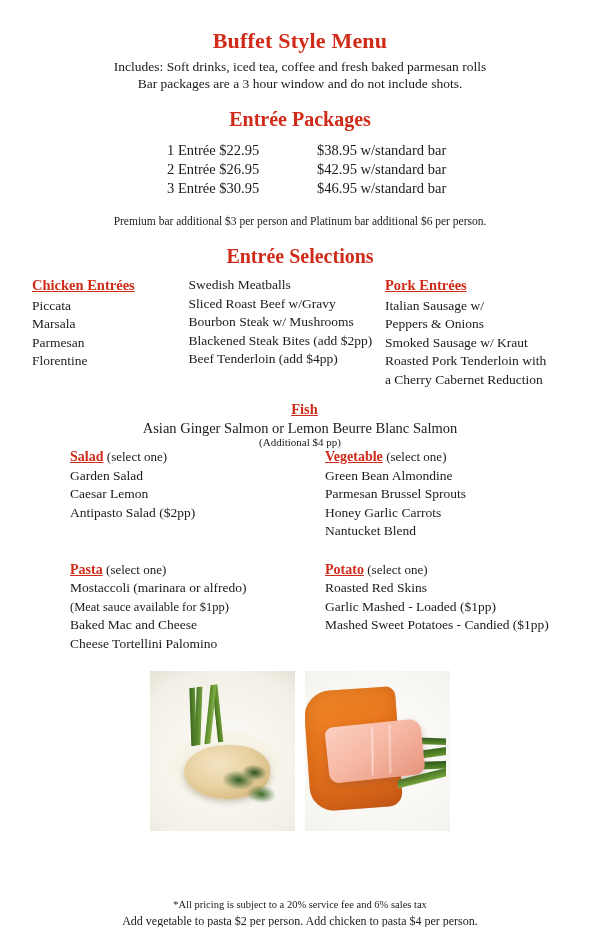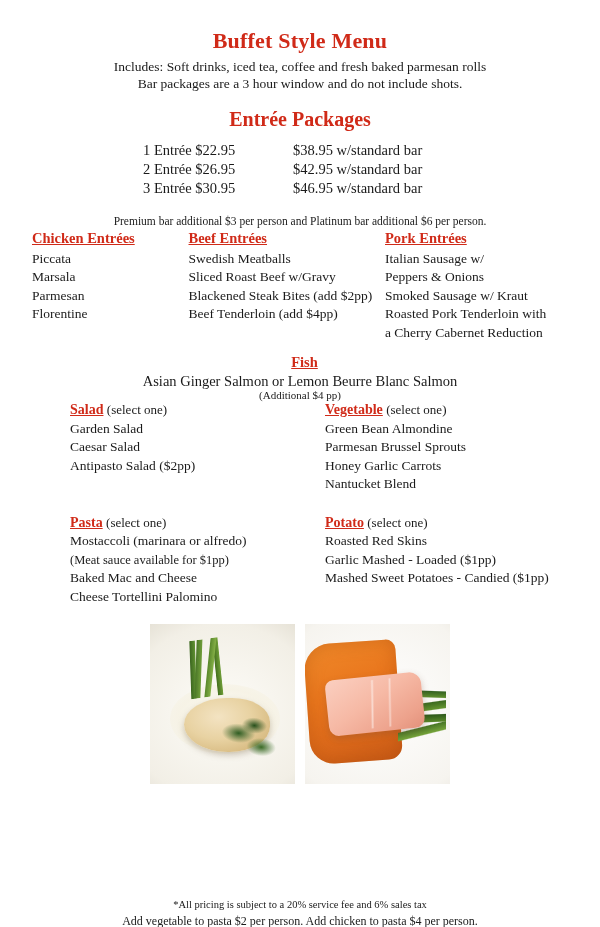--- a/index.html
+++ b/index.html
@@ -51,20 +51,21 @@
 
   
   .packages {
     margin: 0 auto;
     width: 330px;
     font-size: 14.5px;
     line-height: 19px;
   }
   .pkg-row {
     display: flex;
+    margin-left: 24px;
   }
   .pkg-left {
     width: 150px;
     text-align: left;
     padding-left: 8px;
   }
   .pkg-right {
     flex: 1;
     text-align: left;
   }
@@ -286,33 +287,34 @@
       <span class="pkg-right">$42.95 w/standard bar</span>
     </div>
     <div class="pkg-row">
       <span class="pkg-left">3 Entrée $30.95</span>
       <span class="pkg-right">$46.95 w/standard bar</span>
     </div>
   </div>
 
   <div class="premium-note">Premium bar additional $3 per person and Platinum bar additional $6 per person.</div>
 
+  <h2 class="section tight">Entrée Selections</h2>
 
   <div class="sel-cols">
     <div class="sel-col c1">
       <span class="col-head">Chicken Entrées</span>
       <span class="item">Piccata</span>
       <span class="item">Marsala</span>
       <span class="item">Parmesan</span>
       <span class="item">Florentine</span>
     </div>
     <div class="sel-col c2">
-      <span class="col-head">Beef Entrées</span>
       <span class="item">Swedish Meatballs</span>
       <span class="item">Sliced Roast Beef w/Gravy</span>
+      <span class="item">Bourbon Steak w/ Mushrooms</span>
       <span class="item">Blackened Steak Bites (add $2pp)</span>
       <span class="item">Beef Tenderloin (add $4pp)</span>
     </div>
     <div class="sel-col c3">
       <span class="col-head">Pork Entrées</span>
       <span class="item">Italian Sausage w/</span>
       <span class="item">Peppers &amp; Onions</span>
       <span class="item">Smoked Sausage w/ Kraut</span>
       <span class="item">Roasted Pork Tenderloin with</span>
       <span class="item">a Cherry Cabernet Reduction</span>
@@ -323,21 +325,21 @@
   <div class="fish-line">Asian Ginger Salmon or Lemon Beurre Blanc Salmon</div>
   <div class="fish-sub">(Additional $4 pp)</div>
 
   <div class="sides">
     <div class="block left">
       <div>
         <span class="blk-head">Salad</span>
         <span class="blk-note">(select one)</span>
       </div>
       <span class="blk-item">Garden Salad</span>
-      <span class="blk-item">Caesar Salad</span>
+      <span class="blk-item">Caesar Lemon</span>
       <span class="blk-item">Antipasto Salad ($2pp)</span>
     </div>
     <div class="block right">
       <div>
         <span class="blk-head">Vegetable</span>
         <span class="blk-note">(select one)</span>
       </div>
       <span class="blk-item">Green Bean Almondine</span>
       <span class="blk-item">Parmesan Brussel Sprouts</span>
       <span class="blk-item">Honey Garlic Carrots</span>

